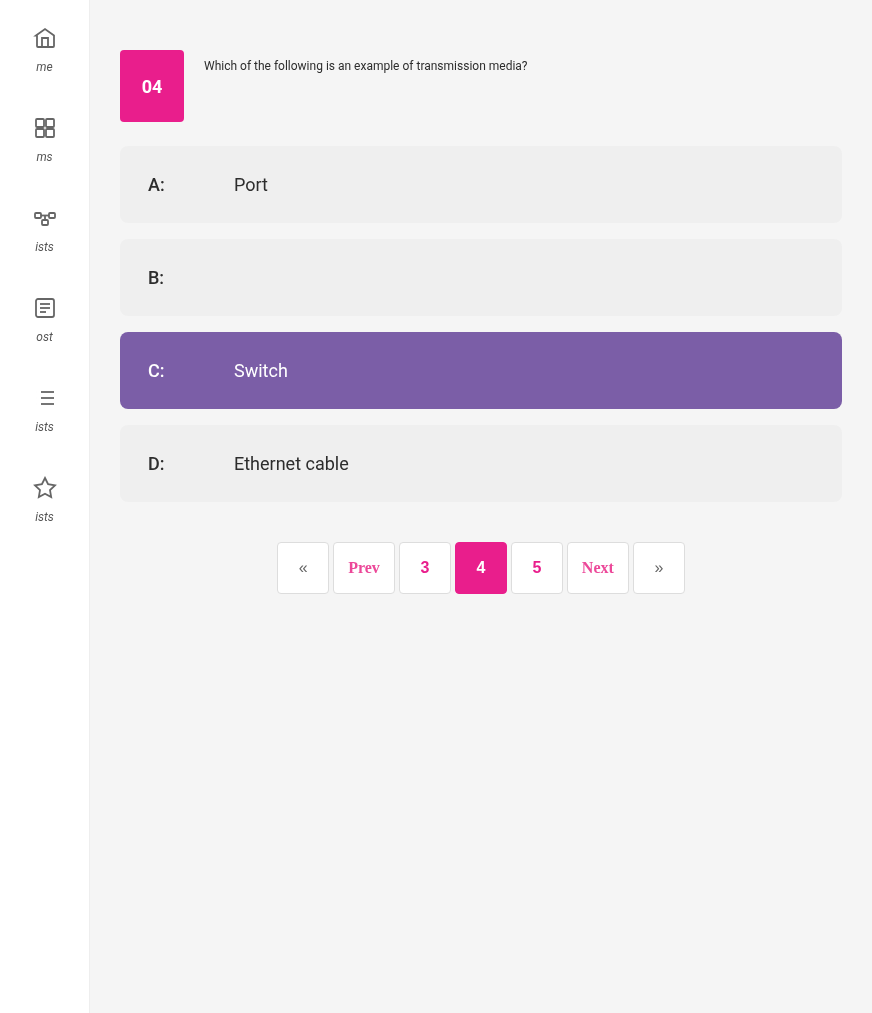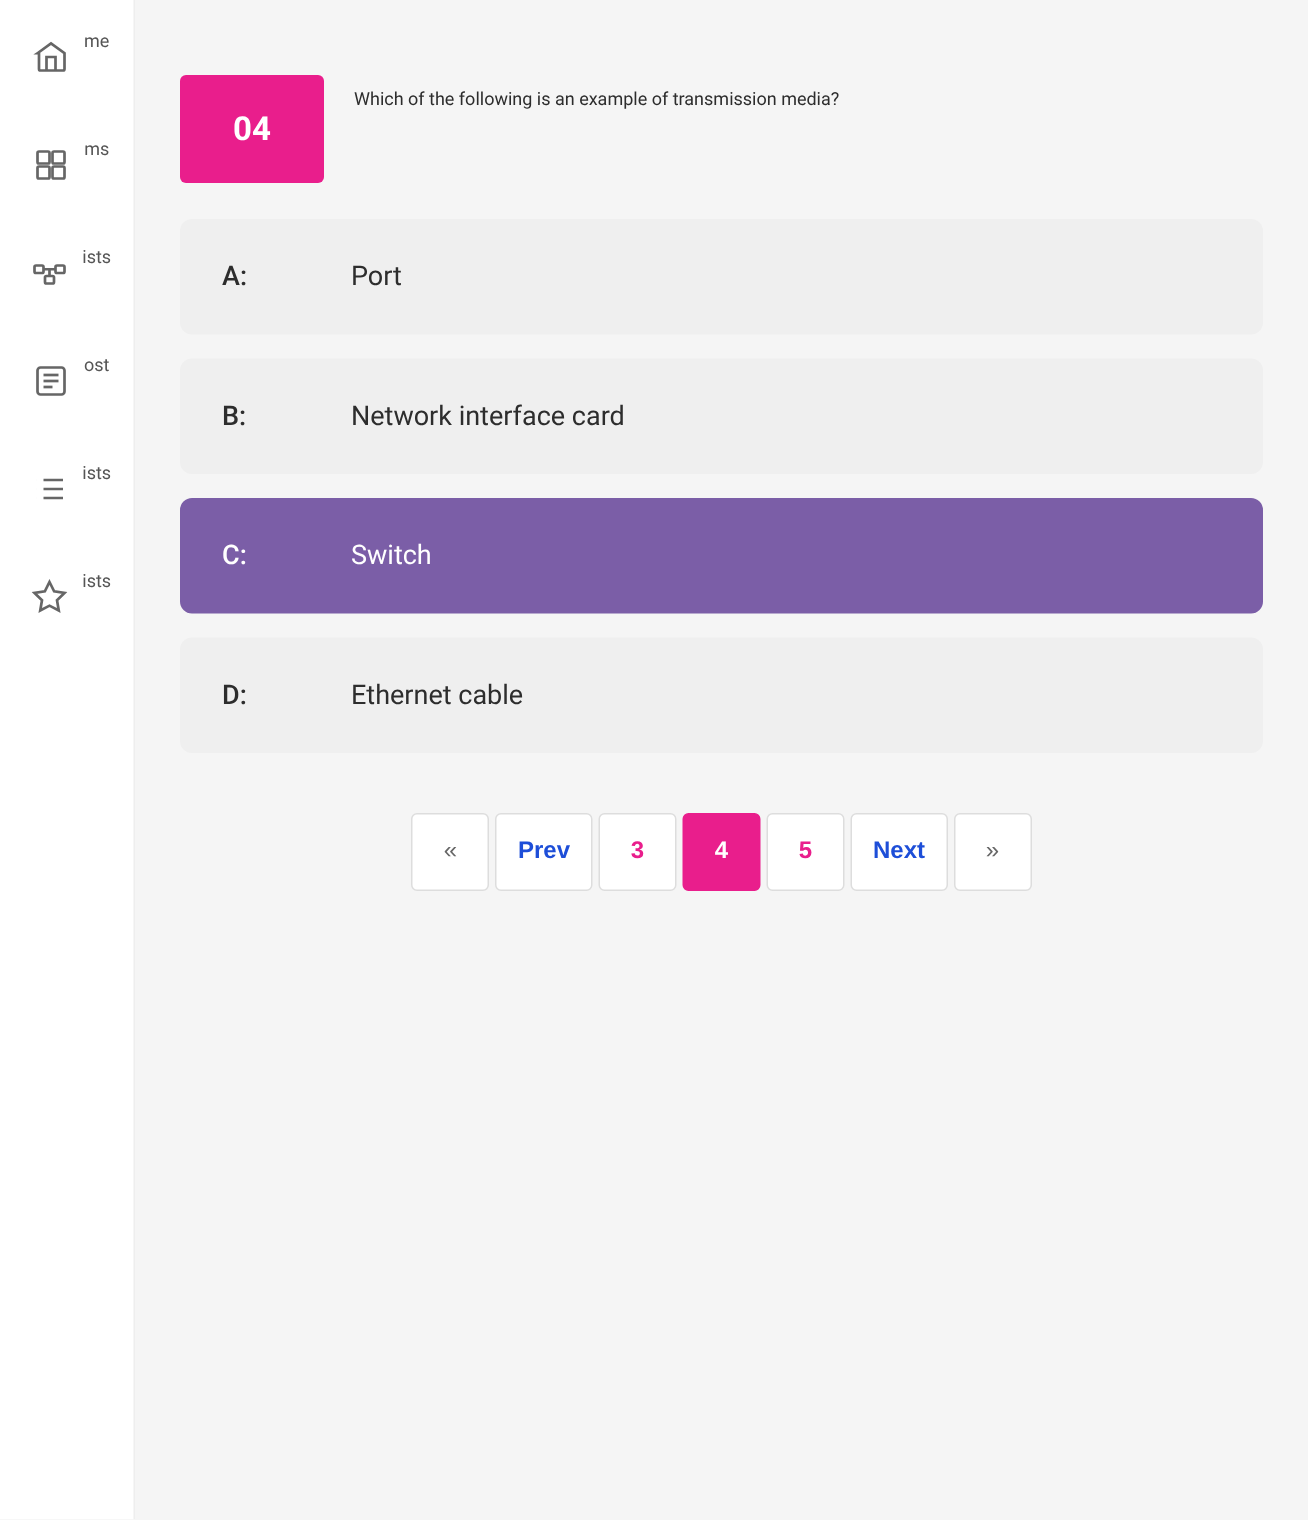--- a/index.html
+++ b/index.html
@@ -18,26 +18,27 @@
       border-right: 1px solid #eee;
       display: flex;
       flex-direction: column;
       align-items: center;
       padding-top: 20px;
       gap: 36px;
       flex-shrink: 0;
     }
     .sidebar-item {
       display: flex;
-      flex-direction: row;
-      align-items: flex-start;
+      flex-direction: column;
+      align-items: center;
       gap: 4px;
       cursor: pointer;
       color: #555;
       font-size: 12px;
+      font-style: italic;
     }
     .sidebar-item .icon-box {
       width: 36px;
       height: 36px;
       display: flex;
       align-items: center;
       justify-content: center;
     }
     .sidebar-item svg {
       width: 24px;
@@ -64,23 +65,23 @@
     
     .question-header {
       display: flex;
       align-items: flex-start;
       gap: 20px;
       margin-bottom: 24px;
     }
     .question-number {
       background: #e91e8c;
       color: #fff;
-      font-size: 22px;
+      font-size: 18px;
       font-weight: 700;
-      width: 96px;
+      width: 64px;
       height: 72px;
       display: flex;
       align-items: center;
       justify-content: center;
       border-radius: 4px;
       flex-shrink: 0;
     }
     .question-text {
       font-size: 12px;
       color: #2d2d2d;
@@ -145,21 +146,22 @@
     }
     .page-btn.active {
       background: #e91e8c;
       color: #fff;
       border-color: #e91e8c;
     }
     .page-btn.text-btn {
       width: auto;
       padding: 0 14px;
       font-weight: 600;
-      color: #1d4ed8;
+      color: #ec4899;
+      font-family: Liberation Serif, serif;
     }
     .page-btn.arrow {
       color: #666;
       font-weight: 400;
     }
   </style>
 </head>
 <body>
 
 <nav class="sidebar">
@@ -244,21 +246,20 @@
     <div class="question-text">Which of the following is an example of transmission media?</div>
   </div>
 
   <div class="options">
     <div class="option">
       <span class="option-label">A:</span>
       <span class="option-text">Port</span>
     </div>
     <div class="option">
       <span class="option-label">B:</span>
-      <span class="option-text">Network interface card</span>
     </div>
     <div class="option selected">
       <span class="option-label">C:</span>
       <span class="option-text">Switch</span>
     </div>
     <div class="option">
       <span class="option-label">D:</span>
       <span class="option-text">Ethernet cable</span>
     </div>
   </div>

